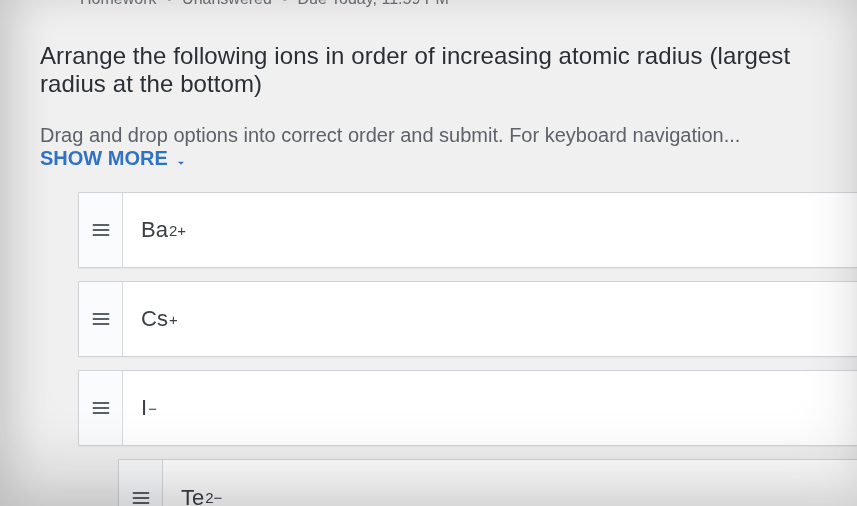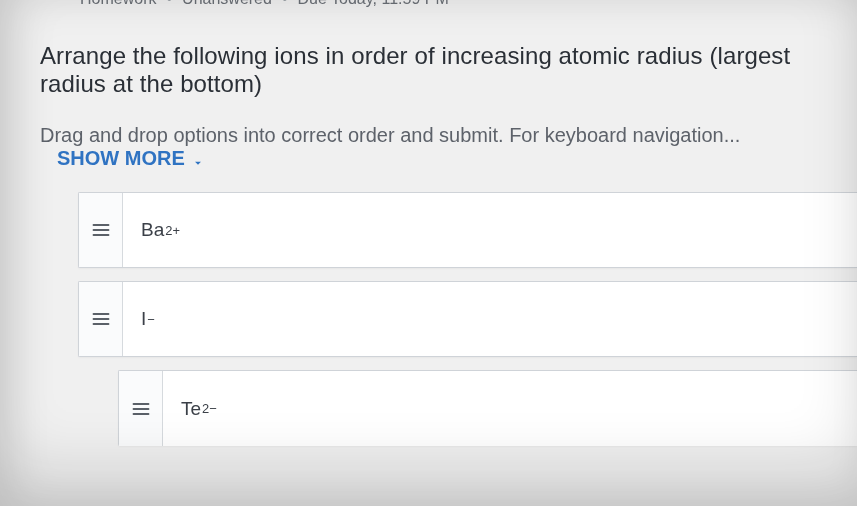--- a/index.html
+++ b/index.html
@@ -52,21 +52,20 @@
     font-size: 20px;
     color: #5d626a;
   }
   .show-more {
     color: #2f73c2;
     font-weight: 600;
     cursor: pointer;
     display: inline-flex;
     align-items: flex-end;
     gap: 6px;
-    margin-left: 17px;
   }
   .show-more svg { width: 14px; height: 14px; }
 
   .list {
     padding-left: 78px;
   }
   .item {
     display: flex;
     align-items: stretch;
     height: 76px;
@@ -86,21 +85,21 @@
     cursor: grab;
     color: #5a6068;
     background: #fafbfc;
   }
   .handle svg { width: 20px; height: 16px; }
   .content {
     flex: 1;
     display: flex;
     align-items: center;
     padding-left: 18px;
-    font-size: 19px;
+    font-size: 22px;
     color: #3b4048;
     background: #fff;
   }
   .content sup {
     font-size: 0.68em;
     vertical-align: super;
     margin-left: 1px;
   }
   
   .item:last-child {
@@ -142,20 +141,28 @@
         </svg>
       </div>
       <div class="content">Ba<sup>2+</sup></div>
     </div>
     <div class="item">
       <div class="handle">
         <svg viewBox="0 0 24 18">
           <path stroke="#5a6068" stroke-width="2.2" stroke-linecap="round" d="M3 3h18M3 9h18M3 15h18"></path>
         </svg>
       </div>
+      <div class="content">Cs<sup>+</sup></div>
+    </div>
+    <div class="item">
+      <div class="handle">
+        <svg viewBox="0 0 24 18">
+          <path stroke="#5a6068" stroke-width="2.2" stroke-linecap="round" d="M3 3h18M3 9h18M3 15h18"></path>
+        </svg>
+      </div>
       <div class="content">I<sup>−</sup></div>
     </div>
     <div class="item">
       <div class="handle">
         <svg viewBox="0 0 24 18">
           <path stroke="#5a6068" stroke-width="2.2" stroke-linecap="round" d="M3 3h18M3 9h18M3 15h18"></path>
         </svg>
       </div>
       <div class="content">Te<sup>2−</sup></div>
     </div>

